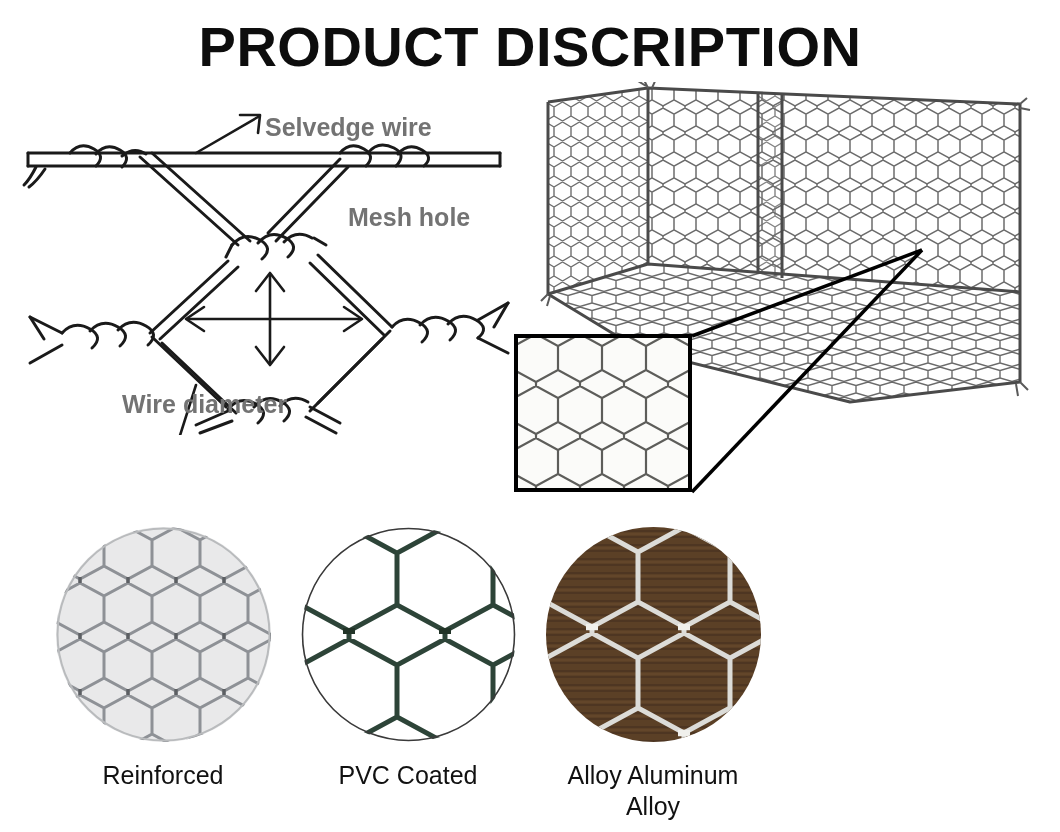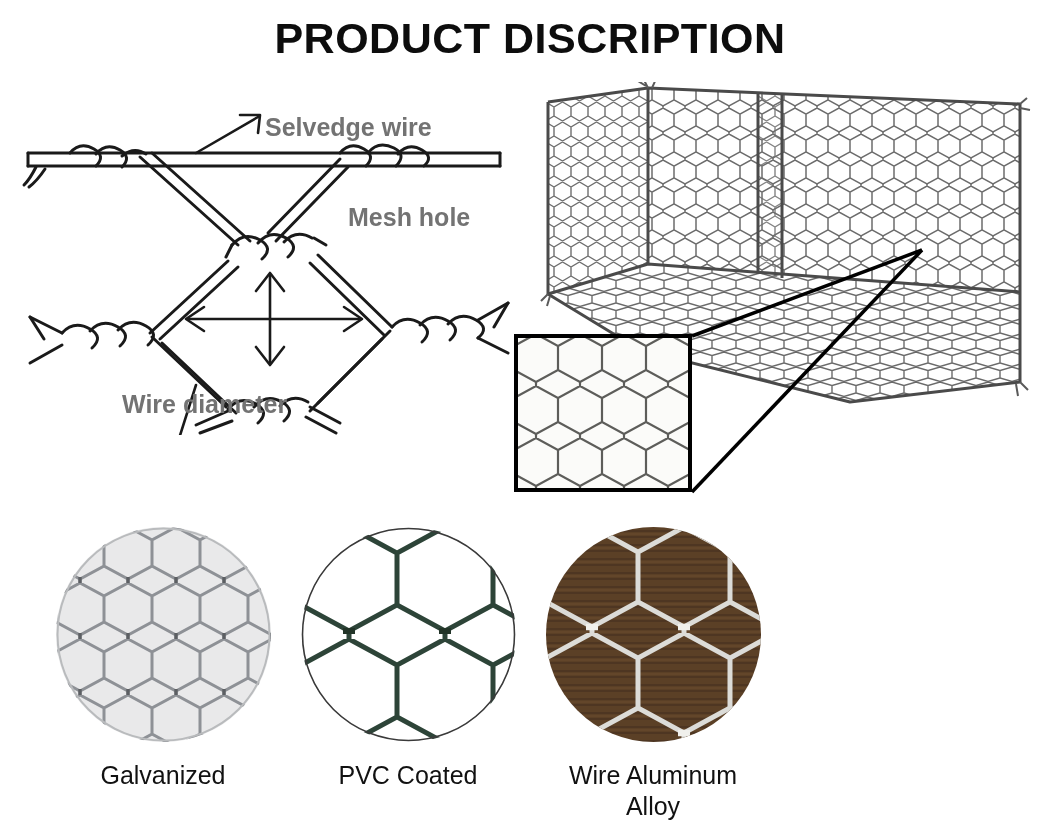--- a/index.html
+++ b/index.html
@@ -16,21 +16,21 @@
     color: #111111;
   }
 
   
   #page-title {
     position: absolute;
     left: 0;
     top: 14px;
     width: 1060px;
     text-align: center;
-    font-size: 43px;
+    font-size: 56px;
     font-weight: bold;
     letter-spacing: 0.5px;
     color: #0d0d0d;
     font-family: "Liberation Sans", sans-serif;
   }
 
   
   #mesh-diagram {
     position: absolute;
     left: 0px;
@@ -354,21 +354,21 @@
             <g stroke="#5c5f63" stroke-width="3.4">
               <path d="M24 50 L24 56"></path>
             </g>
           </pattern>
         </defs>
         <rect width="215" height="215" fill="#e9e9ea"></rect>
         <rect x="-10" y="-10" width="240" height="240" fill="url(#mesh-galv)"></rect>
         <circle cx="107.5" cy="107.5" r="106" fill="none" stroke="#b9bbbd" stroke-width="2"></circle>
       </svg>
     </div>
-    <div class="product-caption">Galvanized</div>
+    <div class="product-caption">Reinforced</div>
   </div>
 
   <div class="product-item" style="left:283px;">
     <div class="product-circle">
       <svg width="215" height="215" viewBox="0 0 215 215">
         <defs>
           <pattern id="mesh-pvc" width="96" height="112" patternUnits="userSpaceOnUse">
             <g fill="none" stroke="#2d4438" stroke-width="5">
               <path d="M48 0 L96 26 L96 78 L48 104 L0 78 L0 26 Z"></path>
               <path d="M48 104 L48 112"></path>
@@ -403,19 +403,19 @@
             <g stroke="#f0f0ec" stroke-width="6.5">
               <path d="M40 100 L52 100"></path>
             </g>
           </pattern>
         </defs>
         <rect width="215" height="215" fill="url(#wood-grain)"></rect>
         <rect x="-18" y="-12" width="260" height="260" fill="url(#mesh-zinc)"></rect>
       </svg>
     </div>
     <div class="product-caption">
-      <span>Wire Aluminum</span><br>
+      <span>Alloy Aluminum</span><br>
       <span>Alloy</span>
     </div>
   </div>
 
 
 </div>
 
 </body></html>

